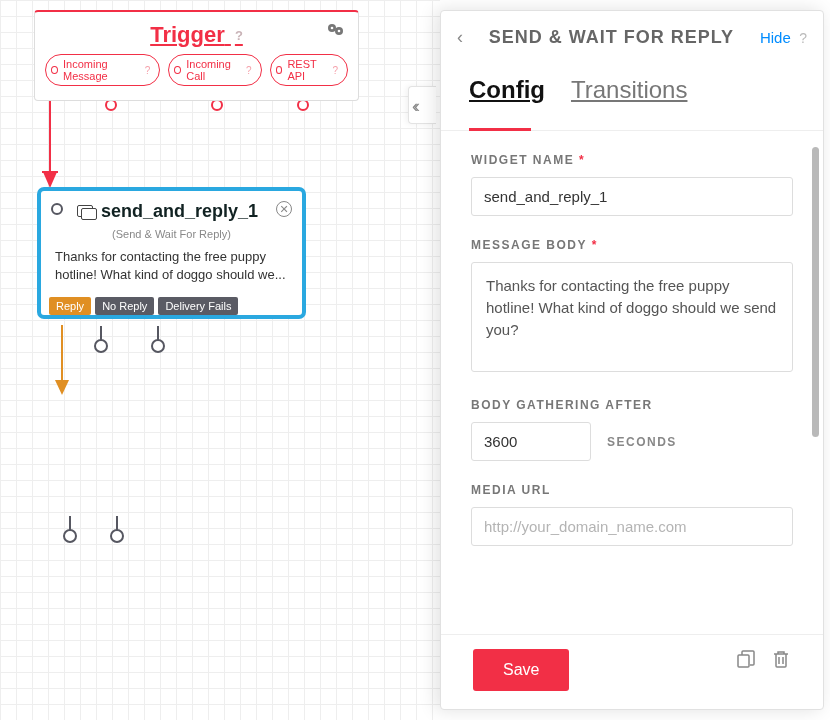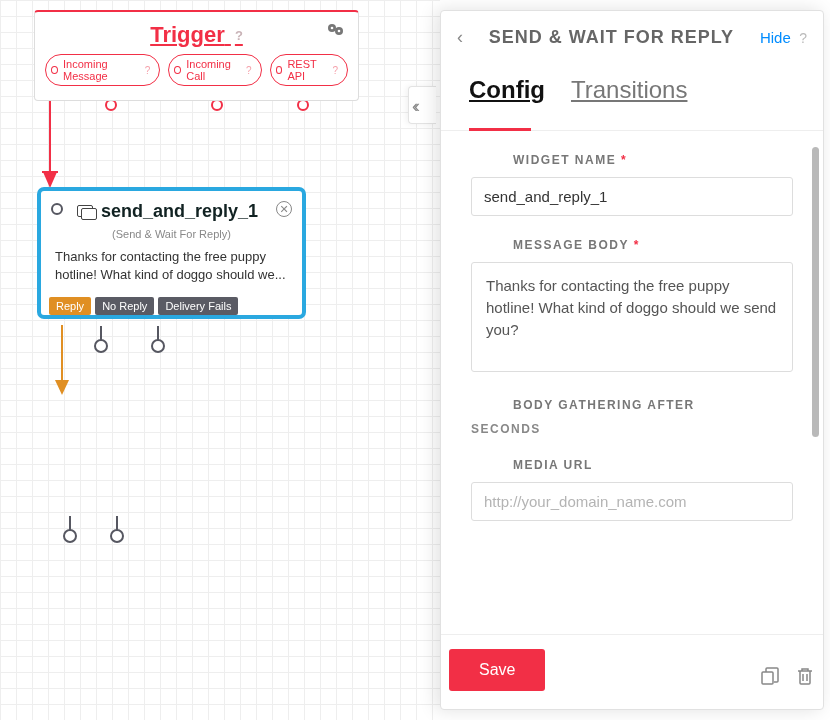--- a/index.html
+++ b/index.html
@@ -80,34 +80,34 @@
   }
 
   .tabs { display:flex; gap:26px; padding: 20px 28px 0; border-bottom:1px solid #eee; position:relative; }
   .tab { font-size:24px; color:#777; padding-bottom:26px; cursor:pointer;text-decoration:underline; }
   .tab.active { color:#111; font-weight:700; }
   .tab-underline { position:absolute; height:3px; background:#f22f46; bottom:-1px; }
   .panel-scroll { position:relative; flex:1; overflow:hidden; padding: 22px 30px 4px; }
   .scroll-thumb { position:absolute; right:4px; top:16px; width:7px; height:290px; background:#b9b9b9; border-radius:4px; }
 
   .fld { margin-bottom: 22px; }
-  .fld-lbl { letter-spacing:1.5px; font-size:12px; color:#777; font-weight:600; margin-bottom:10px;margin-left:42px; }
+  .fld-lbl { letter-spacing:1.5px; font-size:12px; color:#777; font-weight:600; margin-bottom:10px; }
   .req { color:#f22f46; }
   .txt {
     width:100%; border:1px solid #ddd; border-radius:3px; padding:10px 12px; font-size:15px; color:#333;
   }
   .ta { width:100%; height:110px; border:1px solid #ddd; border-radius:3px; padding:12px 14px; font-size:15px; color:#555; resize:none; font-family:inherit; line-height:1.45; }
   .row { display:flex; align-items:center; gap:16px; }
   .row .txt { width:120px; }
   .unit { letter-spacing:1.5px; font-size:12px; color:#888; font-weight:600; }
   .ph::placeholder { color:#b4b4b4; }
 
   .panel-ft {
-    display:flex; align-items:flex-end; justify-content:space-between;
-    padding: 14px 8px 18px; border-top:1px solid #eee;
+    display:flex; align-items:flex-start; justify-content:space-between;
+    padding: 14px 32px 18px; border-top:1px solid #eee;
   }
   .save-btn {
     background:#f22f46; color:#fff; border:none; border-radius:3px;
     padding:12px 30px; font-size:16px; cursor:pointer;
   }
   .ft-icons { display:flex; gap:14px; color:#888; font-size:20px; }
   .ft-icons span { cursor:pointer; }
 
   .chat-icon { display:inline-block; width:18px; height:14px; position:relative; }
   .chat-icon::before { content:""; position:absolute; width:14px; height:10px; border:1.5px solid #444; border-radius:2px; left:0; top:0; }
@@ -228,20 +228,21 @@
     </div>
 
     <div class="fld">
       <div class="fld-lbl"><span>MESSAGE BODY</span> <span class="req">*</span></div>
       <textarea class="ta" style="">Thanks for contacting the free puppy hotline! What kind of doggo should we send you?</textarea>
     </div>
 
     <div class="fld">
       <div class="fld-lbl">BODY GATHERING AFTER</div>
       <div class="row">
+        <input class="txt" value="3600" style="">
         <span class="unit">SECONDS</span>
       </div>
     </div>
 
     <div class="fld">
       <div class="fld-lbl">MEDIA URL</div>
       <input class="txt ph" placeholder="http://your_domain_name.com" style="">
     </div>
   </div>
 

